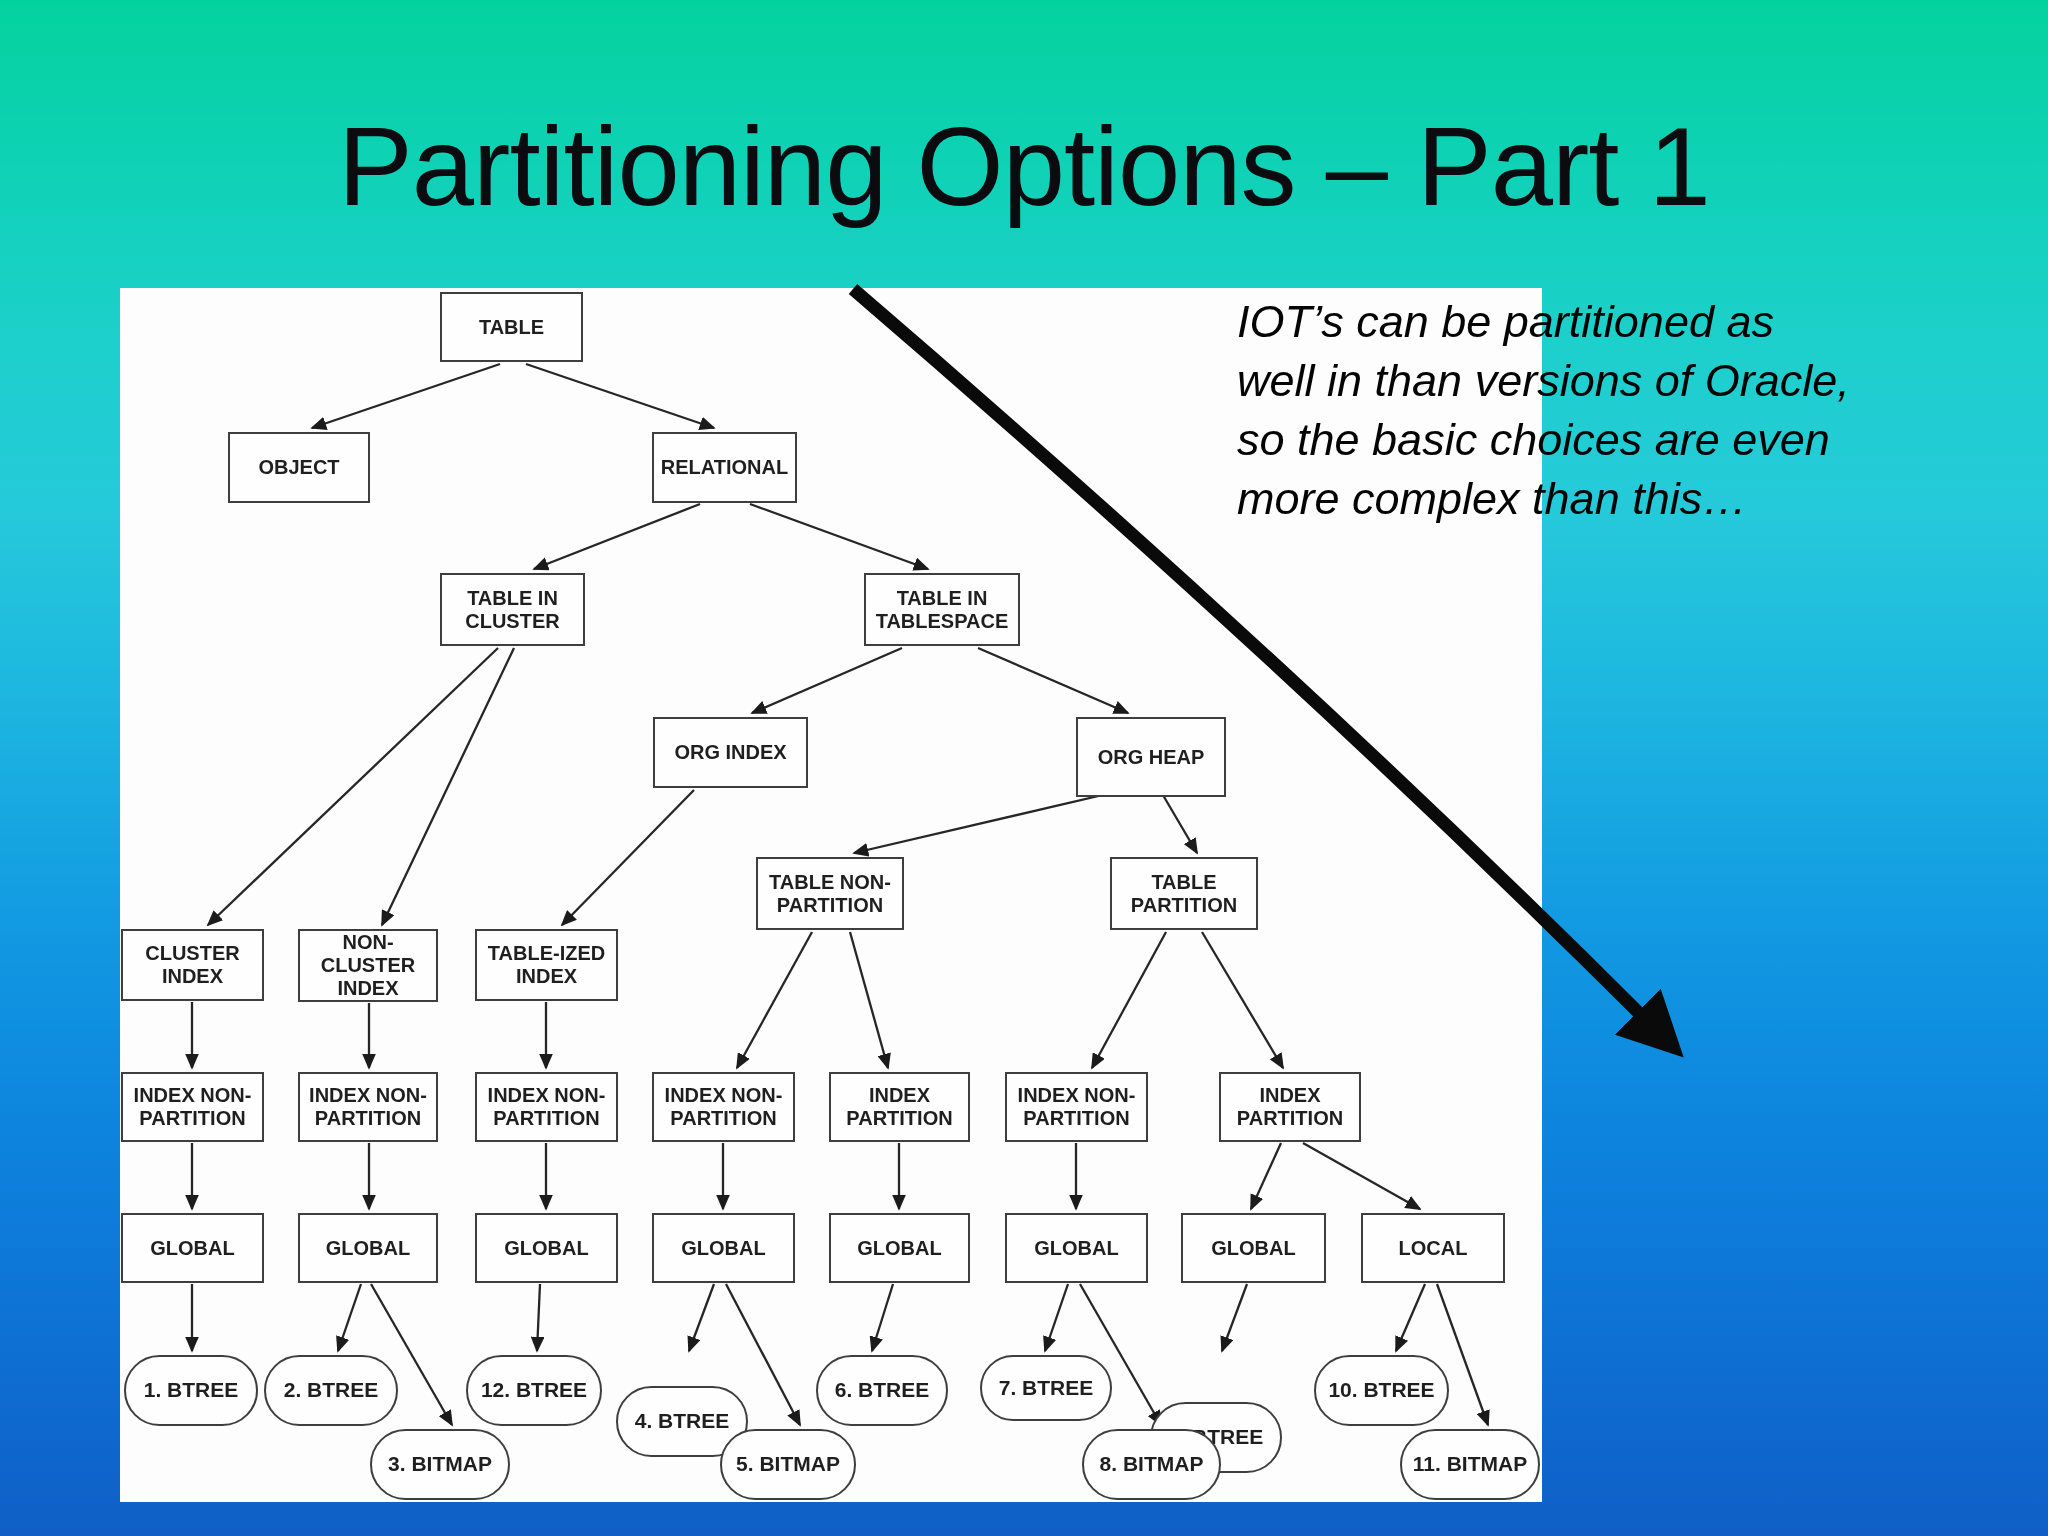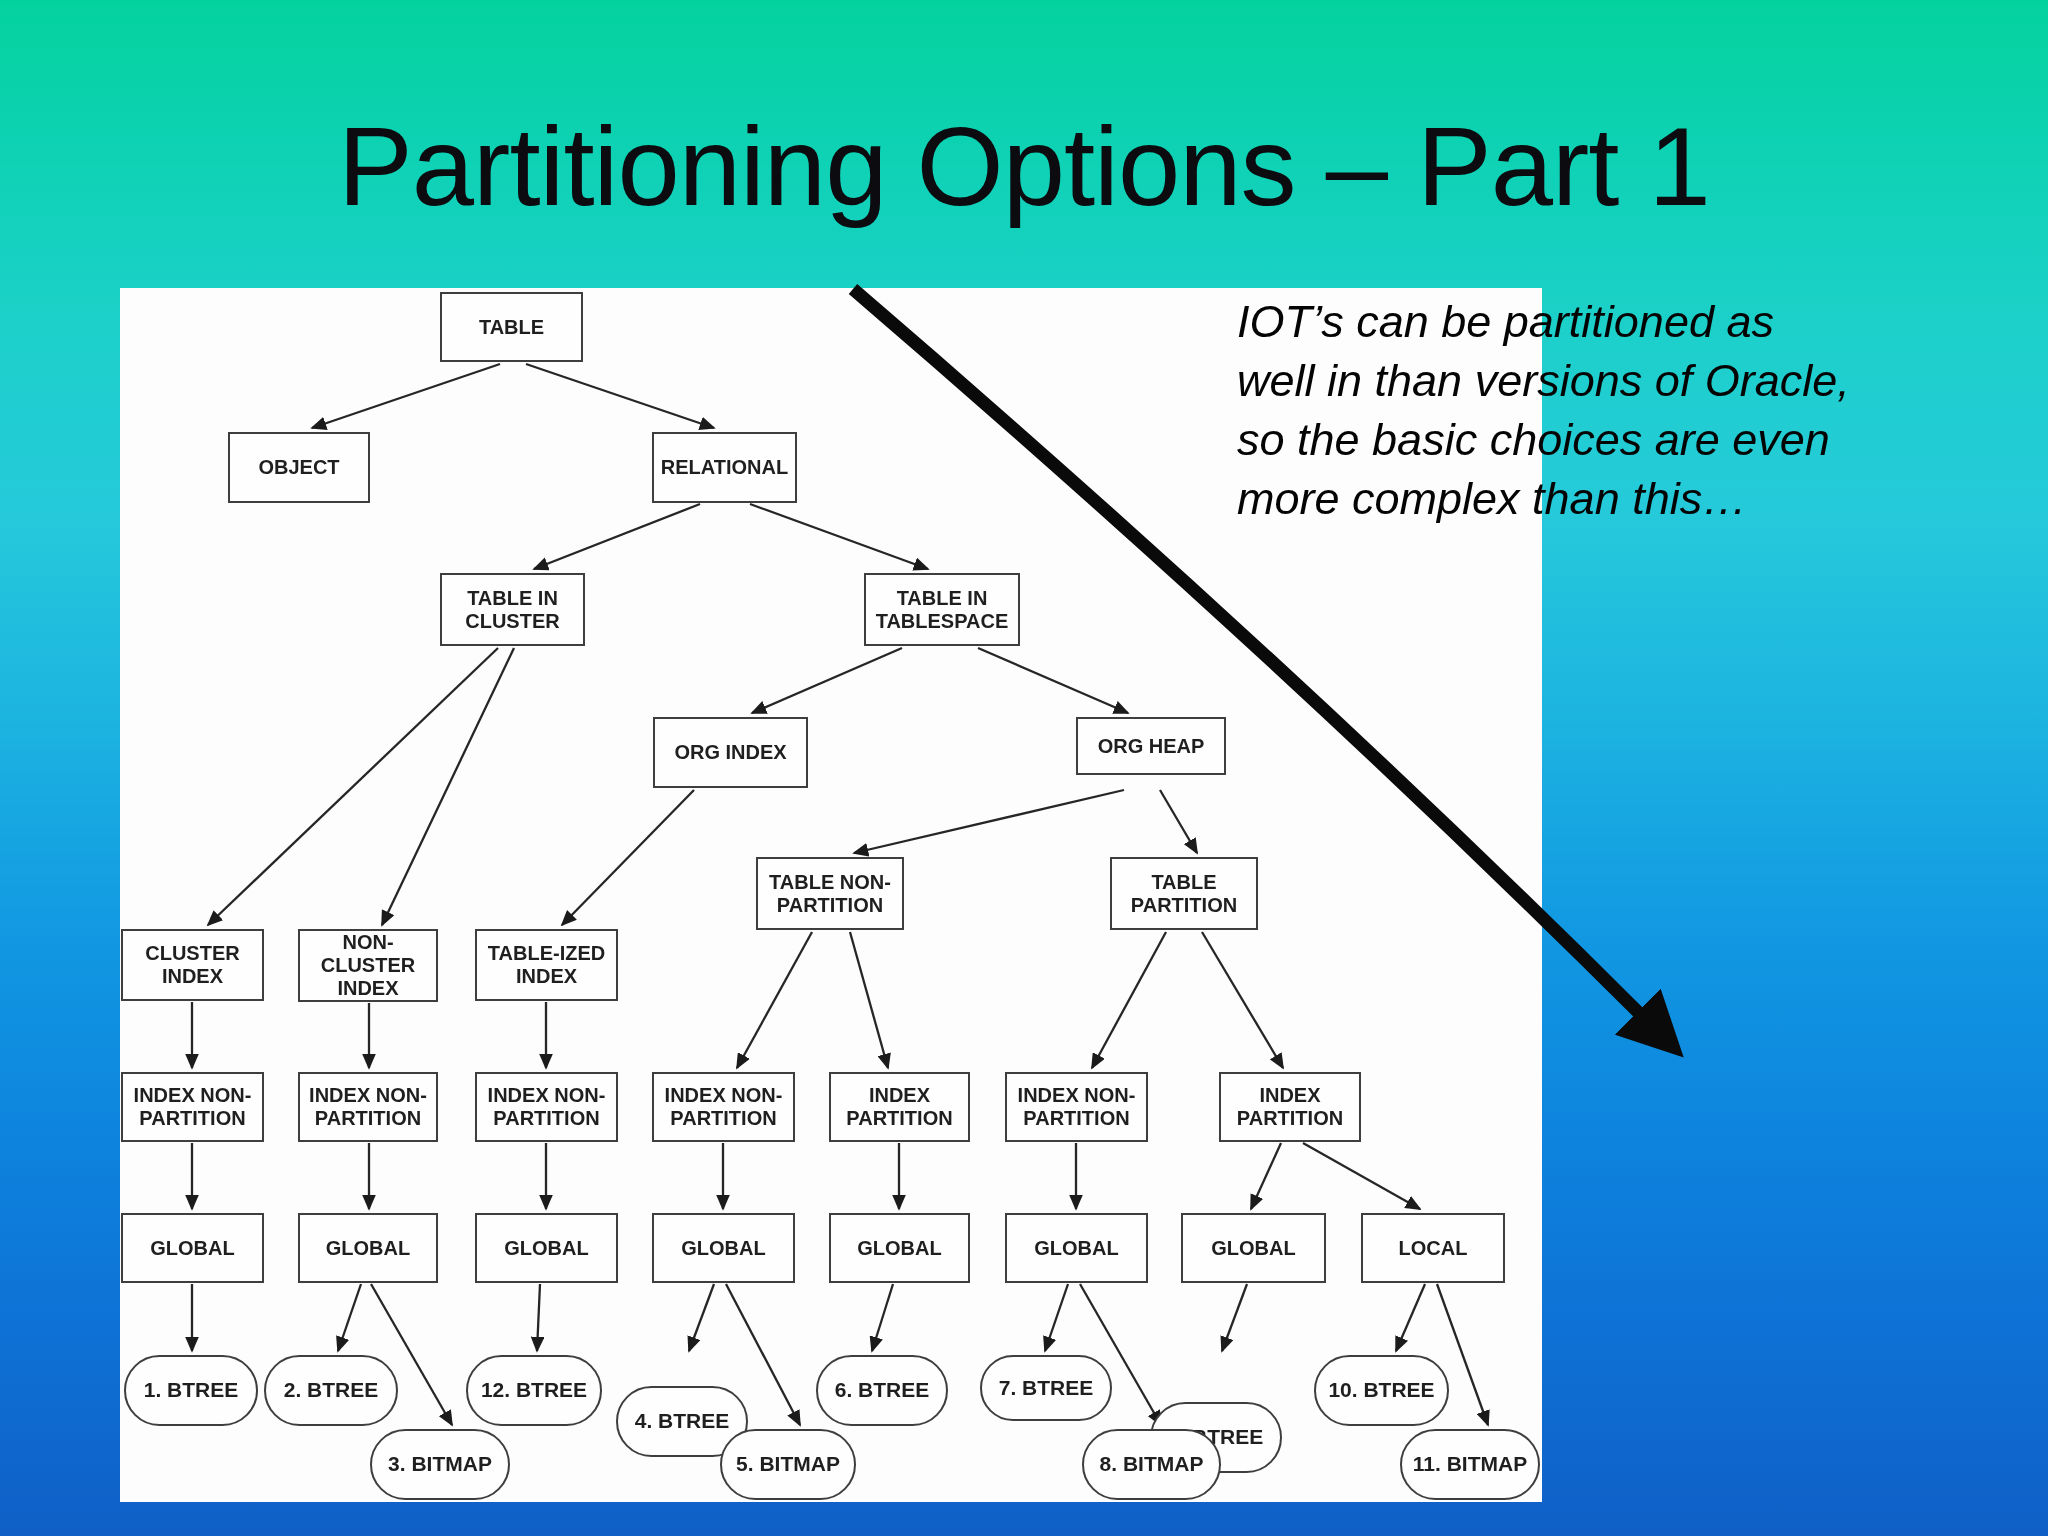--- a/index.html
+++ b/index.html
@@ -98,21 +98,21 @@
 
   <div id="node-layer">
       <div class="node" style="left: 440px; top: 292px; width: 143px; height: 70px;">TABLE</div>
       <div class="node" style="left: 228px; top: 432px; width: 142px; height: 71px;">OBJECT</div>
       <div class="node" style="left: 652px; top: 432px; width: 145px; height: 71px;">RELATIONAL</div>
       <div class="node" style="left: 440px; top: 573px; width: 145px; height: 73px;">TABLE IN
 CLUSTER</div>
       <div class="node" style="left: 864px; top: 573px; width: 156px; height: 73px;">TABLE IN
 TABLESPACE</div>
       <div class="node" style="left: 653px; top: 717px; width: 155px; height: 71px;">ORG INDEX</div>
-      <div class="node" style="left: 1076px; top: 717px; width: 150px; height: 58px;">ORG HEAP</div>
+      <div class="node" style="left: 1076px; top: 717px; width: 150px; height: 80px;">ORG HEAP</div>
       <div class="node" style="left: 756px; top: 857px; width: 148px; height: 73px;">TABLE NON-
 PARTITION</div>
       <div class="node" style="left: 1110px; top: 857px; width: 148px; height: 73px;">TABLE
 PARTITION</div>
       <div class="node" style="left: 121px; top: 929px; width: 143px; height: 72px;">CLUSTER
 INDEX</div>
       <div class="node" style="left: 298px; top: 929px; width: 140px; height: 73px;">NON-
 CLUSTER
 INDEX</div>
       <div class="node" style="left: 475px; top: 929px; width: 143px; height: 72px;">TABLE-IZED

